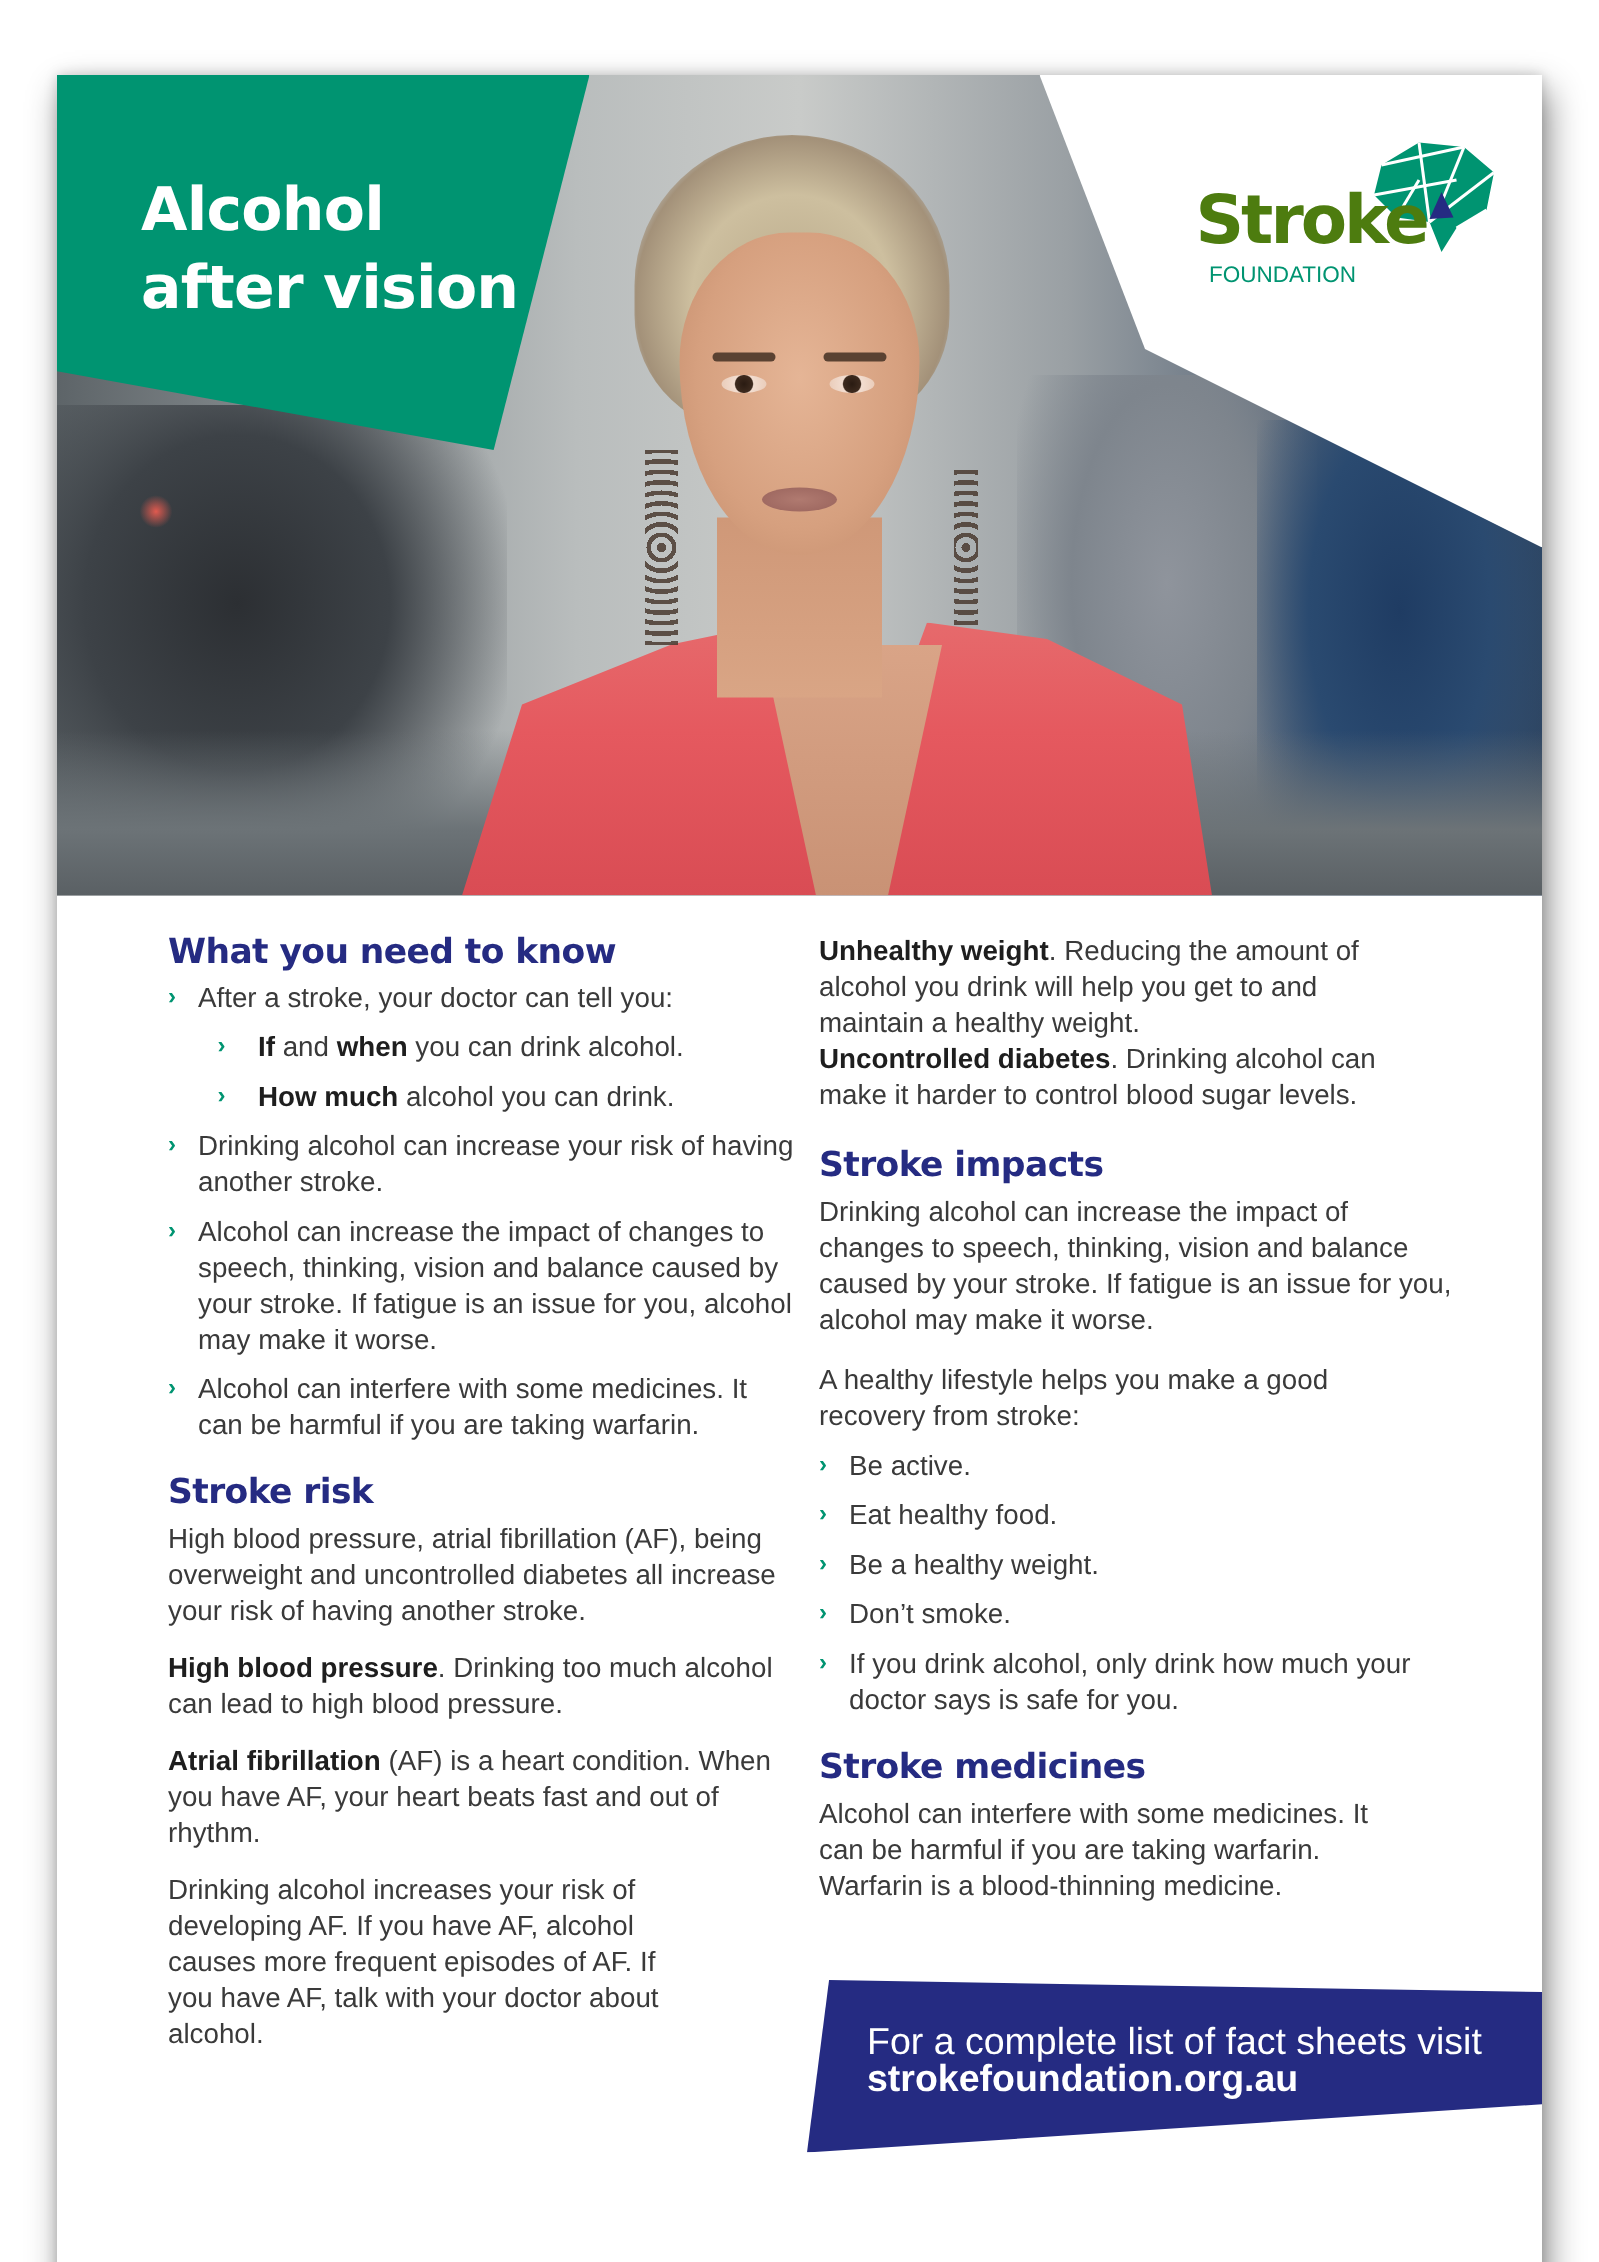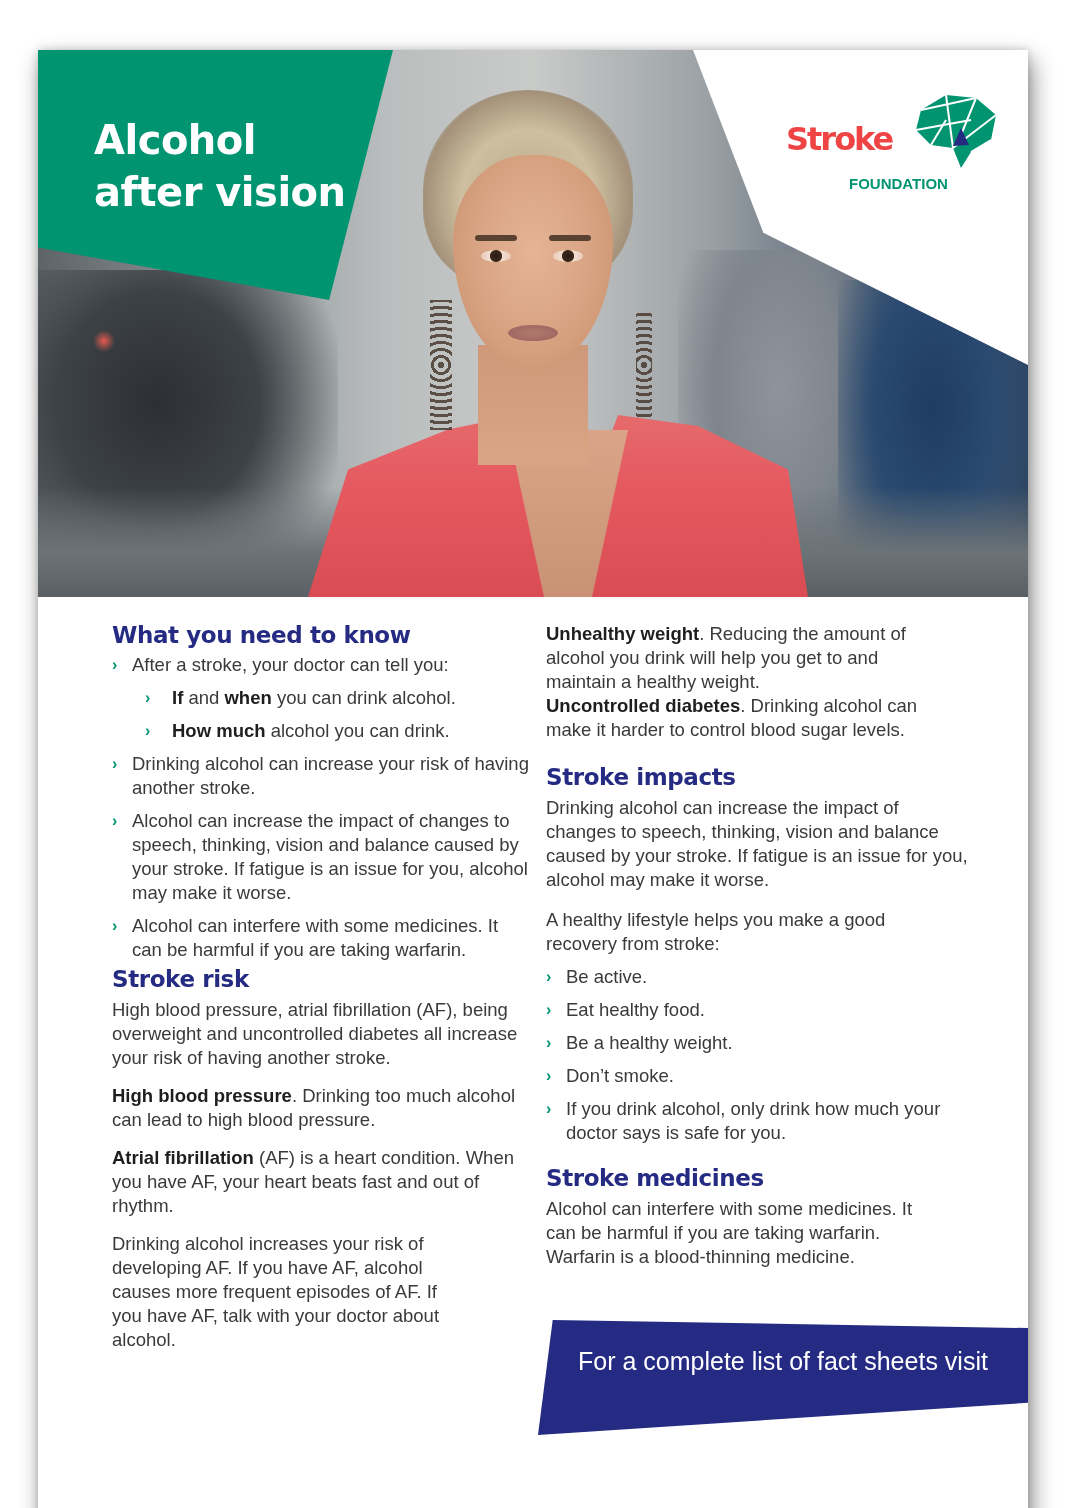--- a/index.html
+++ b/index.html
@@ -75,29 +75,28 @@
       font-family: "DejaVu Sans", sans-serif; letter-spacing: -0.5px;
     }
     
     .logo-wedge {
       position:absolute; left:655px; top:0; width:335px; height:315px;
       background:#ffffff;
       clip-path: polygon(0 0, 100% 0, 100% 100%, 21% 58%);
     }
     .logo { position:absolute; left:748px; top:40px; width:210px; height:110px; }
     .logo-word {
-      position:absolute; left:0; top:30px;
-      color:#ef4444; font-weight:bold; font-size:32px; letter-spacing:-2px;
+      position:absolute; left:11px; top:30px;
+      color:#4d7c0f; font-weight:bold; font-size:45px; letter-spacing:-2px;
       font-family: "DejaVu Sans", sans-serif;
     }
     .logo-sub {
       position:absolute; left:20px; top:85px;
-      color:#009471; font-weight:bold; font-size:15px; letter-spacing:0px;
+      color:#009471; font-weight:normal; font-size:15px; letter-spacing:0px;
       font-family: "Liberation Sans", sans-serif;
-      margin-left: 43px;
     }
     .logo-brain { position:absolute; left:105px; top:0; width:110px; height:80px; }
 
     
     .col { position:absolute; top:570px; color:#3a3a3a; font-size:18.5px; line-height:24px; }
     .col.left { left:74px; width:420px; }
     .col.right { left:508px; width:440px; top:572px; }
     h2 {
       margin:0; color:#252b82; font-size:23px; line-height:30px; font-weight:bold;
       font-family: "DejaVu Sans", sans-serif; letter-spacing:-0.4px;
@@ -202,21 +201,21 @@
       <li style="margin-bottom:9px;">
         <span class="chev">›</span>
         <span>Alcohol can increase the impact of changes to speech, thinking, vision and balance caused by your stroke. If fatigue is an issue for you, alcohol may make it worse.</span>
       </li>
       <li>
         <span class="chev">›</span>
         <span>Alcohol can interfere with some medicines. It can be harmful if you are taking warfarin.</span>
       </li>
     </ul>
 
-    <h2 style="margin-top:2px;">Stroke risk</h2>
+    <h2 style="margin-top:18px;">Stroke risk</h2>
     <p style="margin-top:4px;">High blood pressure, atrial fibrillation (AF), being overweight and uncontrolled diabetes all increase your risk of having another stroke.</p>
     <p style="margin-top:14px;">
       <b>High blood pressure</b><span>. Drinking too much alcohol can lead to high blood pressure.</span>
     </p>
     <p style="margin-top:14px;">
       <b>Atrial fibrillation</b><span> (AF) is a heart condition. When you have AF, your heart beats fast and out of rhythm.</span>
     </p>
     <p style="margin-top:14px; width:345px;">Drinking alcohol increases your risk of developing AF. If you have AF, alcohol causes more frequent episodes of AF. If you have AF, talk with your doctor about alcohol.</p>
   </div>
 
@@ -254,14 +253,15 @@
       </li>
     </ul>
 
     <h2 style="margin-top:18px;">Stroke medicines</h2>
     <p style="margin-top:4px; width:385px;">Alcohol can interfere with some medicines. It can be harmful if you are taking warfarin. Warfarin is a blood-thinning medicine.</p>
   </div>
 
   <div class="footer-banner"></div>
   <div class="footer-text">
     <div>For a complete list of fact sheets visit</div>
+    <div class="link">strokefoundation.org.au</div>
   </div>
 </div>
 
 </body></html>

